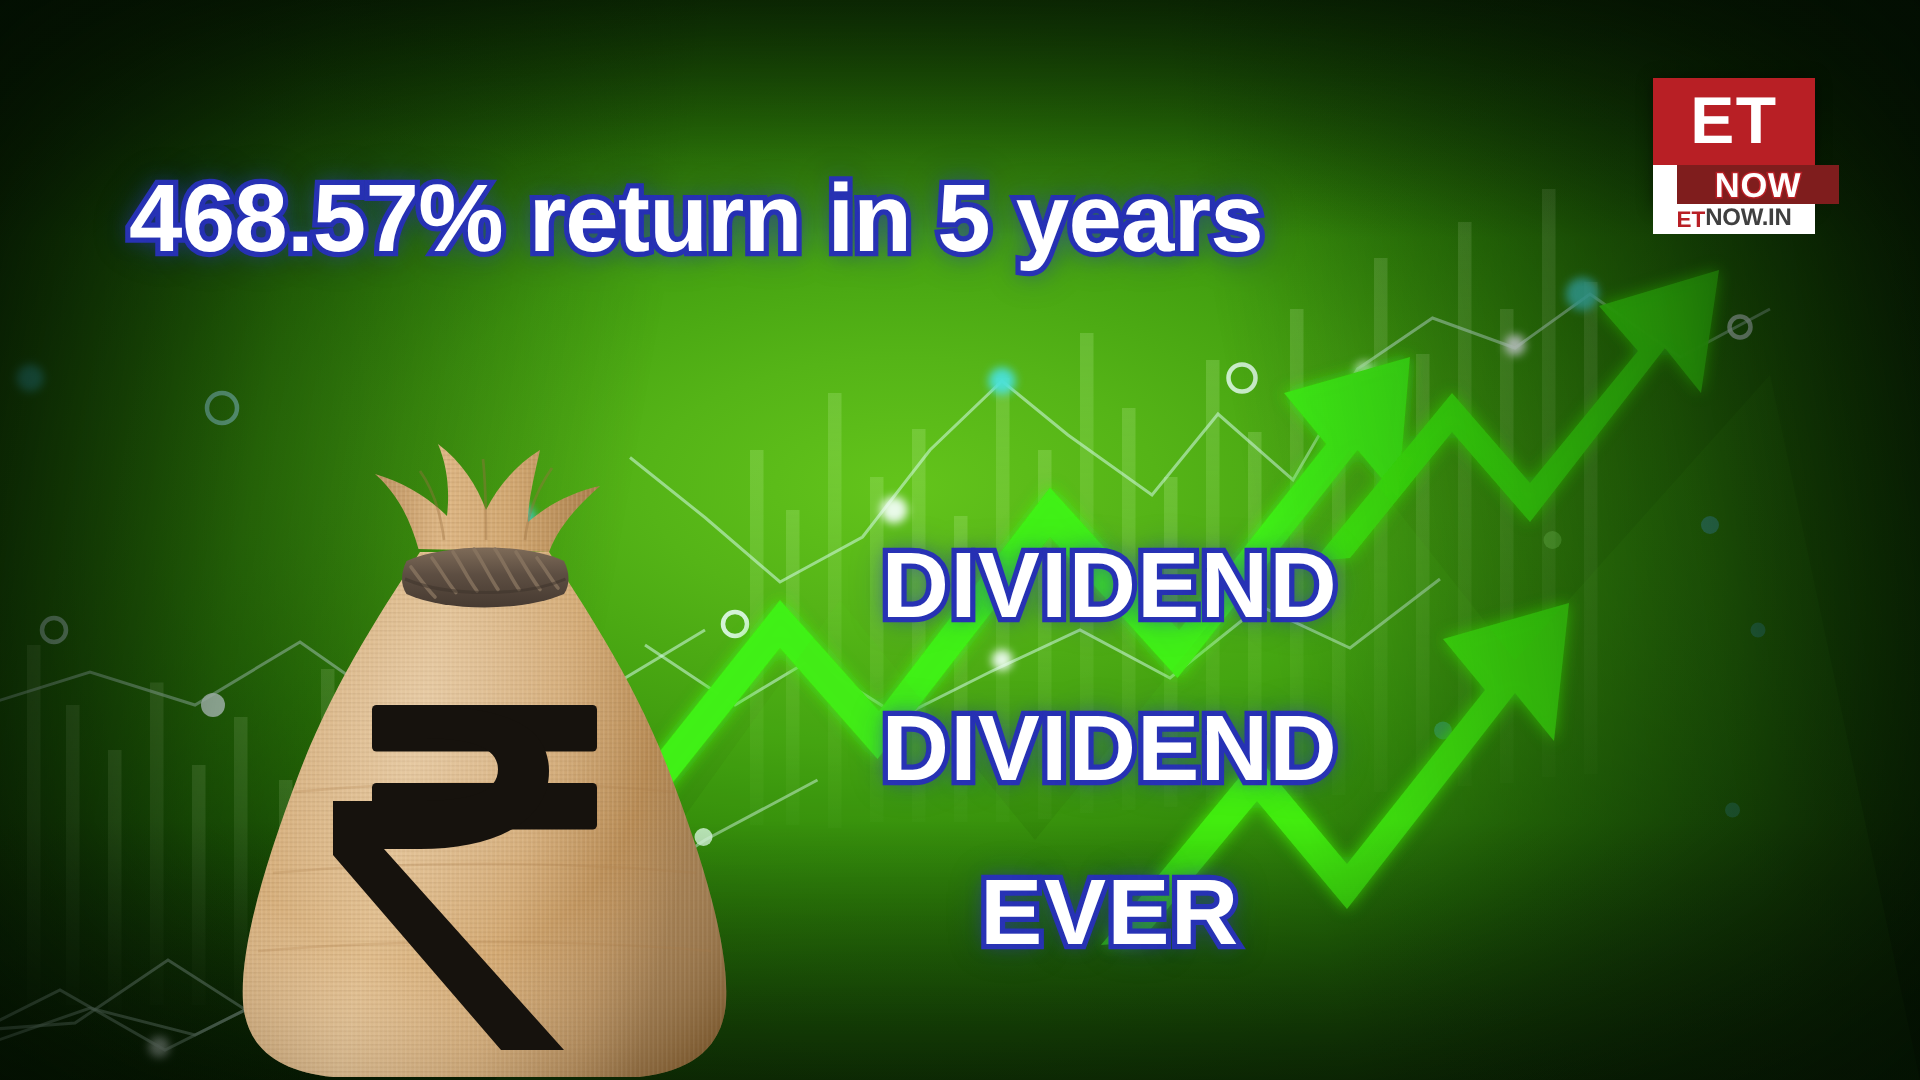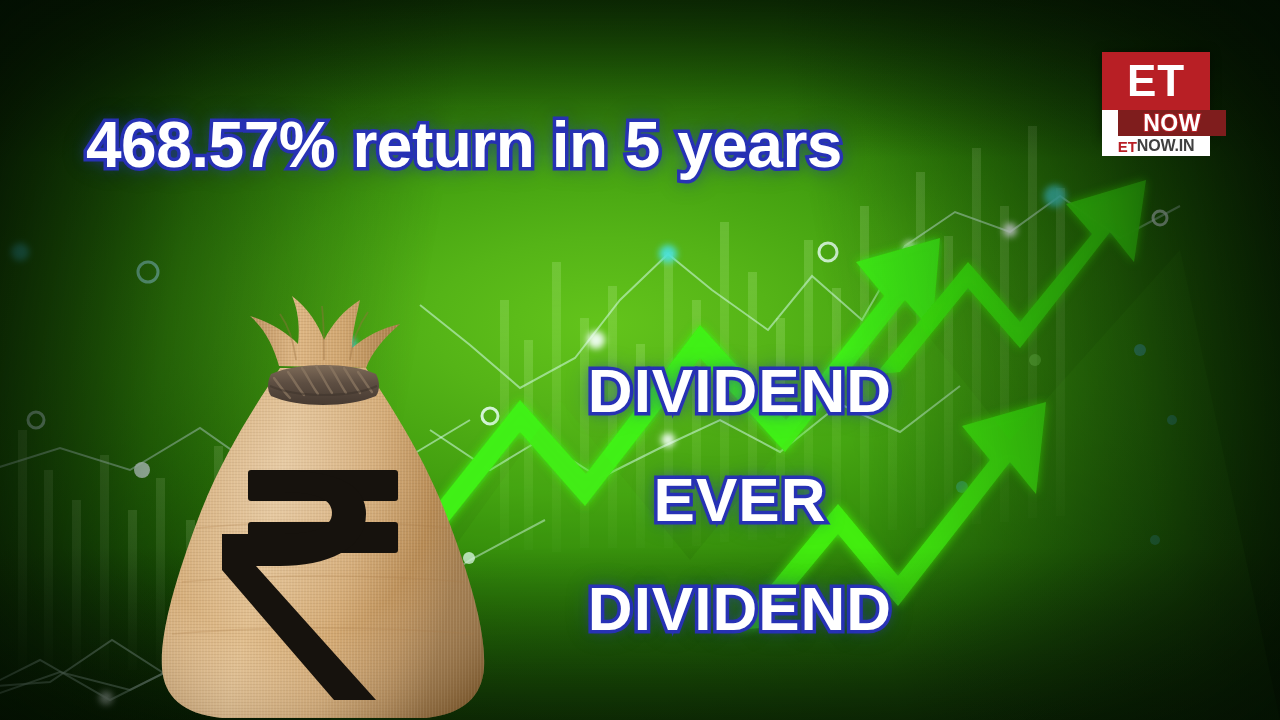--- a/index.html
+++ b/index.html
@@ -416,22 +416,22 @@
                  L 118 210
                  L 118 188 Z"></path>
       </g>
     </svg>
   </div>
 
   <div class="headline">468.57% return in 5 years</div>
 
   <div class="center-stack">
     <div class="cl cl-1">DIVIDEND</div>
+    <div class="cl cl-3">DIVIDEND</div>
     <div class="cl cl-2">EVER</div>
-    <div class="cl cl-3">DIVIDEND</div>
   </div>
 
   <div class="logo">
     <div class="logo-et">
       <span>ET</span>
     </div>
     <div class="logo-now">
       <span>NOW</span>
     </div>
     <div class="logo-strip">

